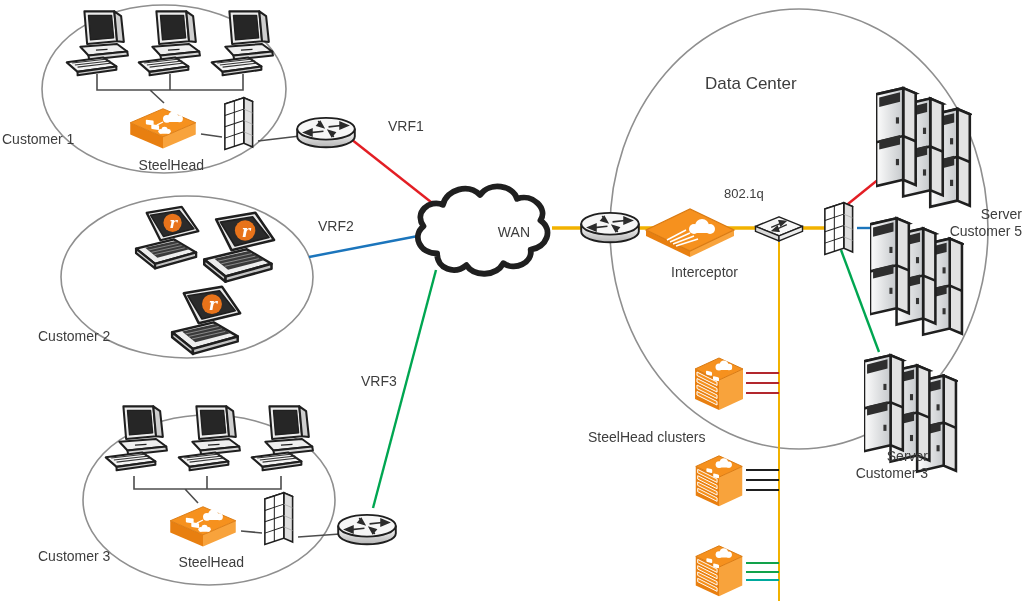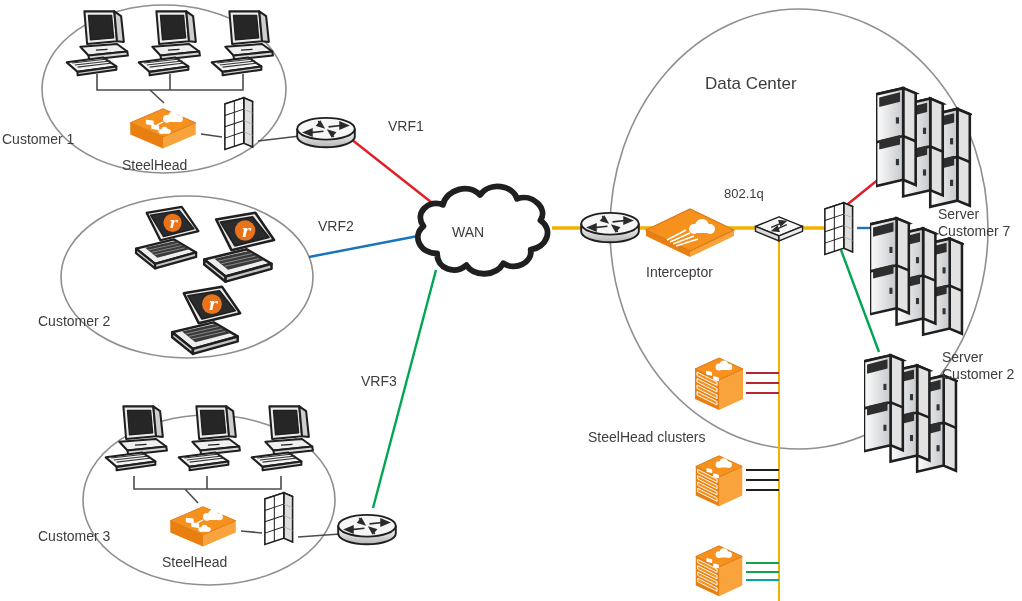--- a/index.html
+++ b/index.html
@@ -4,21 +4,21 @@
 <style>
   html,body{margin:0;padding:0;background:#fff;}
   .canvas{position:relative;width:1022px;height:601px;background:#ffffff;overflow:hidden;
           font-family:"Liberation Sans",sans-serif;}
   #wires{position:absolute;left:0;top:0;width:1022px;height:601px;}
   .group-ell{fill:none;stroke:var(--c-group_outline);stroke-width:1.6;}
   .lan{fill:none;stroke:var(--c-lan);stroke-width:1.6;}
   .icon{position:absolute;}
   .icon svg{width:100%;height:100%;display:block;overflow:visible;}
   .lbl{position:absolute;font-size:14px;color:var(--c-text);white-space:nowrap;}
-  .lbl.center{text-align:left;white-space:normal;line-height:1.22;}
+  .lbl.center{text-align:right;white-space:normal;line-height:1.22;}
   .lbl.big{font-size:17px;}
   .lbl.small{font-size:13px;}
   .defs-holder{position:absolute;width:0;height:0;overflow:hidden;}
 </style>
 </head>
 <body>
 
 <div class="canvas">
 
   <svg class="defs-holder" aria-hidden="true">
@@ -372,30 +372,30 @@
   <div class="icon" style="left:688px;top:540px;width:62px;height:62px">
       <svg viewBox="0 0 60 64">
         <use href="#i-cluster"></use>
       </svg>
     </div>
 
   <div class="lbl" style="left:2px;top:131px">Customer 1</div>
   <div class="lbl center" style="left:122px;top:157px;width:82px">SteelHead</div>
   <div class="lbl" style="left:388px;top:118px">VRF1</div>
 
-  <div class="lbl" style="left:38px;top:313px">Customer 2</div>
+  <div class="lbl" style="left:38px;top:328px">Customer 2</div>
   <div class="lbl" style="left:318px;top:218px">VRF2</div>
 
-  <div class="lbl center" style="left:452px;top:224px;width:56px">WAN</div>
+  <div class="lbl center" style="left:474px;top:224px;width:56px">WAN</div>
 
   <div class="lbl" style="left:361px;top:373px">VRF3</div>
-  <div class="lbl" style="left:38px;top:528px">Customer 3</div>
+  <div class="lbl" style="left:38px;top:548px">Customer 3</div>
   <div class="lbl center" style="left:162px;top:554px;width:82px">SteelHead</div>
 
   <div class="lbl big" style="left:705px;top:74px">Data Center</div>
   <div class="lbl small" style="left:724px;top:186px">802.1q</div>
   <div class="lbl center" style="left:646px;top:264px;width:92px">Interceptor</div>
   <div class="lbl" style="left:588px;top:429px">SteelHead clusters</div>
 
-  <div class="lbl center" style="left:938px;top:206px;width:84px">Server Customer 7</div>
-  <div class="lbl center" style="left:942px;top:349px;width:80px">Server Customer 2</div>
+  <div class="lbl center" style="left:938px;top:206px;width:84px">Server Customer 5</div>
+  <div class="lbl center" style="left:840px;top:448px;width:88px">Server Customer 3</div>
 
 </div>
 
 </body></html>

